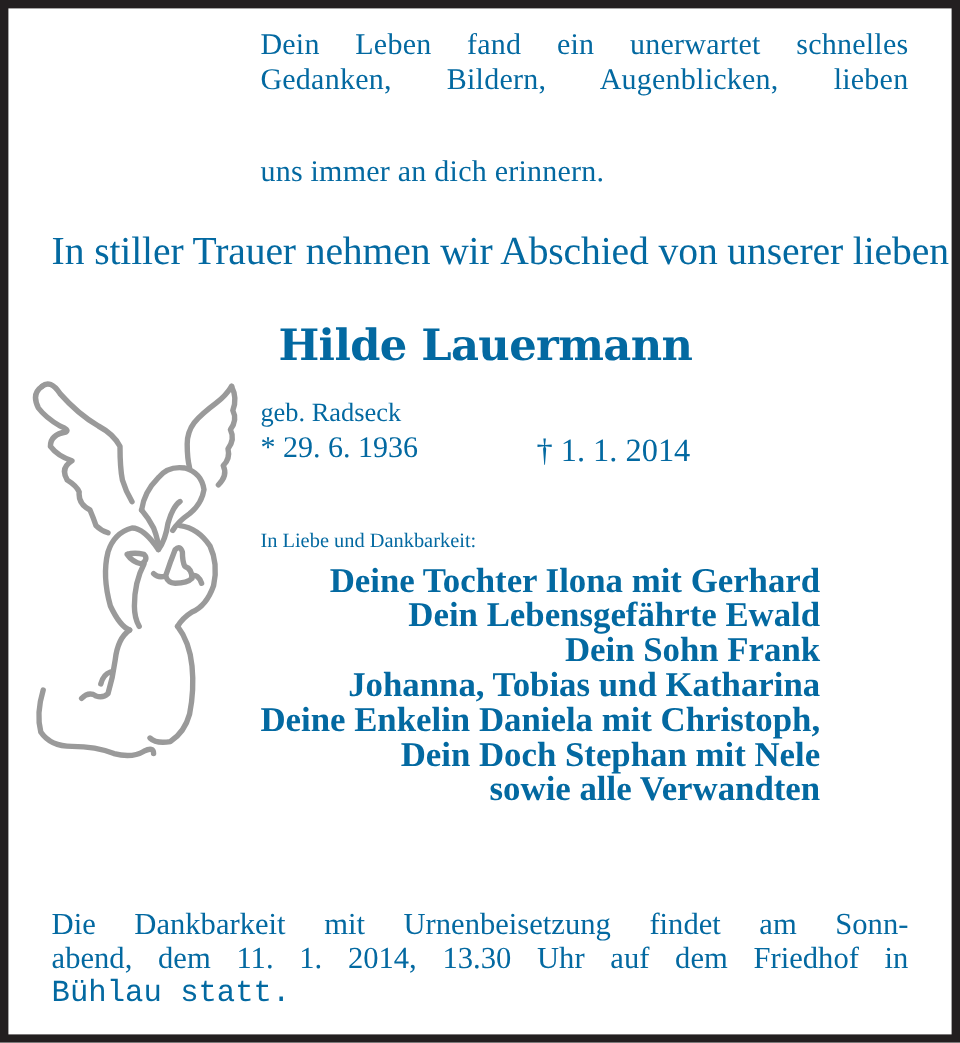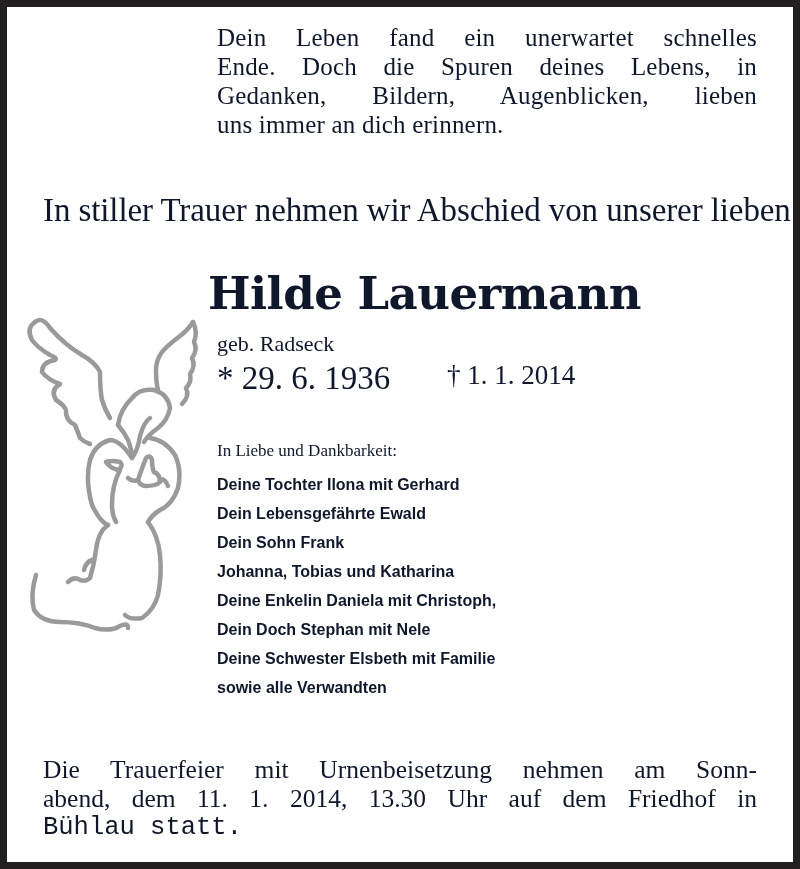--- a/index.html
+++ b/index.html
@@ -2,48 +2,47 @@
 <html><head>
 <meta charset="utf-8">
 <style>
   html, body { margin: 0; padding: 0; background: #ffffff; }
   body { width: 800px; height: 869px; position: relative; overflow: hidden; }
   .frame {
     position: absolute; left: 0; top: 0; width: 800px; height: 869px;
     box-sizing: border-box; border: 7px solid #231f20; background: #ffffff;
   }
   .txt {
-    position: absolute; color: #0f172a;
+    position: absolute; color: #0369a1;
     font-family: "DejaVu Serif", "Liberation Serif", serif;
     white-space: nowrap;
   }
   .intro { left: 217px; top: 24px; width: 540px; font-family: "Liberation Serif", serif; font-size: 25px; letter-spacing: 0.2px; }
   .intro div { height: 29px; text-align-last: justify; text-align: justify; }
-  .intro div.last { text-align-last: left; }
+  .intro div.last { text-align-last: left; margin-top: 48px; }
   .opening { left: 43px; top: 192px; width: 714px; font-family: "Liberation Serif", serif; font-size: 33px; letter-spacing: -0.1px; }
-  .name { left: 208px; top: 267px; font-size: 45px; font-weight: bold; font-family: "DejaVu Serif", serif; letter-spacing: -0.5px; }
+  .name { left: 232px; top: 267px; font-size: 36px; font-weight: bold; font-family: "DejaVu Serif", serif; letter-spacing: -0.5px; }
   .maiden { left: 217px; top: 331px; font-family: "Liberation Serif", serif; font-size: 22px; }
-  .born { left: 217px; top: 360px; font-family: "Liberation Serif", serif; font-size: 33px; }
+  .born { left: 217px; top: 360px; font-family: "Liberation Serif", serif; font-size: 25px; }
   .died { left: 447px; top: 360px; font-family: "Liberation Serif", serif; font-size: 27px; }
   .thanks { left: 217px; top: 441px; font-family: "Liberation Serif", serif; font-size: 17px; }
-  .family { left: 217px; top: 470px; font-family: Liberation Sans, sans-serif; font-size: 16px; font-weight: bold; line-height: 29px; }
+  .family { left: 217px; top: 470px; font-family: Liberation Serif, serif; font-size: 29px; font-weight: bold; line-height: 29px; text-align: right; }
   .family div { height: 29px; }
   .closing { left: 43px; top: 755px; width: 714px; font-family: "Liberation Serif", serif; font-size: 25.5px; }
   .closing div { height: 29px; text-align: justify; text-align-last: justify; }
   .closing div.last { text-align-last: left; font-family: Liberation Mono, monospace; }
   .angel { position: absolute; left: 20px; top: 310px; width: 190px; height: 330px; }
 </style>
 </head>
 <body>
 
 <div class="frame"></div>
 
 <div class="txt intro">
   <div>Dein Leben fand ein unerwartet schnelles</div>
-  <div>Ende. Doch die Spuren deines Lebens, in</div>
   <div>Gedanken, Bildern, Augenblicken, lieben</div>
   <div class="last">uns immer an dich erinnern.</div>
 </div>
 
 <div class="txt opening">In stiller Trauer nehmen wir Abschied von unserer lieben</div>
 
 <svg class="angel" viewBox="0 0 190 330" fill="none" stroke="#9a9a9a" stroke-width="4.5" stroke-linecap="round" stroke-linejoin="round">
 
   <path d="M15 12 Q22 6 30 18 Q45 35 62 45 Q75 52 80 62 Q80 80 82 90 Q85 100 90 108"></path>
 
@@ -80,21 +79,20 @@
 <div class="txt died">† 1. 1. 2014</div>
 
 <div class="txt thanks">In Liebe und Dankbarkeit:</div>
 <div class="txt family">
   <div>Deine Tochter Ilona mit Gerhard</div>
   <div>Dein Lebensgefährte Ewald</div>
   <div>Dein Sohn Frank</div>
   <div>Johanna, Tobias und Katharina</div>
   <div>Deine Enkelin Daniela mit Christoph,</div>
   <div>Dein Doch Stephan mit Nele</div>
-  <div>Deine Schwester Elsbeth mit Familie</div>
   <div>sowie alle Verwandten</div>
 </div>
 
 <div class="txt closing">
-  <div>Die Trauerfeier mit Urnenbeisetzung nehmen am Sonn-</div>
+  <div>Die Dankbarkeit mit Urnenbeisetzung findet am Sonn-</div>
   <div>abend, dem 11. 1. 2014, 13.30 Uhr auf dem Friedhof in</div>
   <div class="last">Bühlau statt.</div>
 </div>
 
 </body></html>

